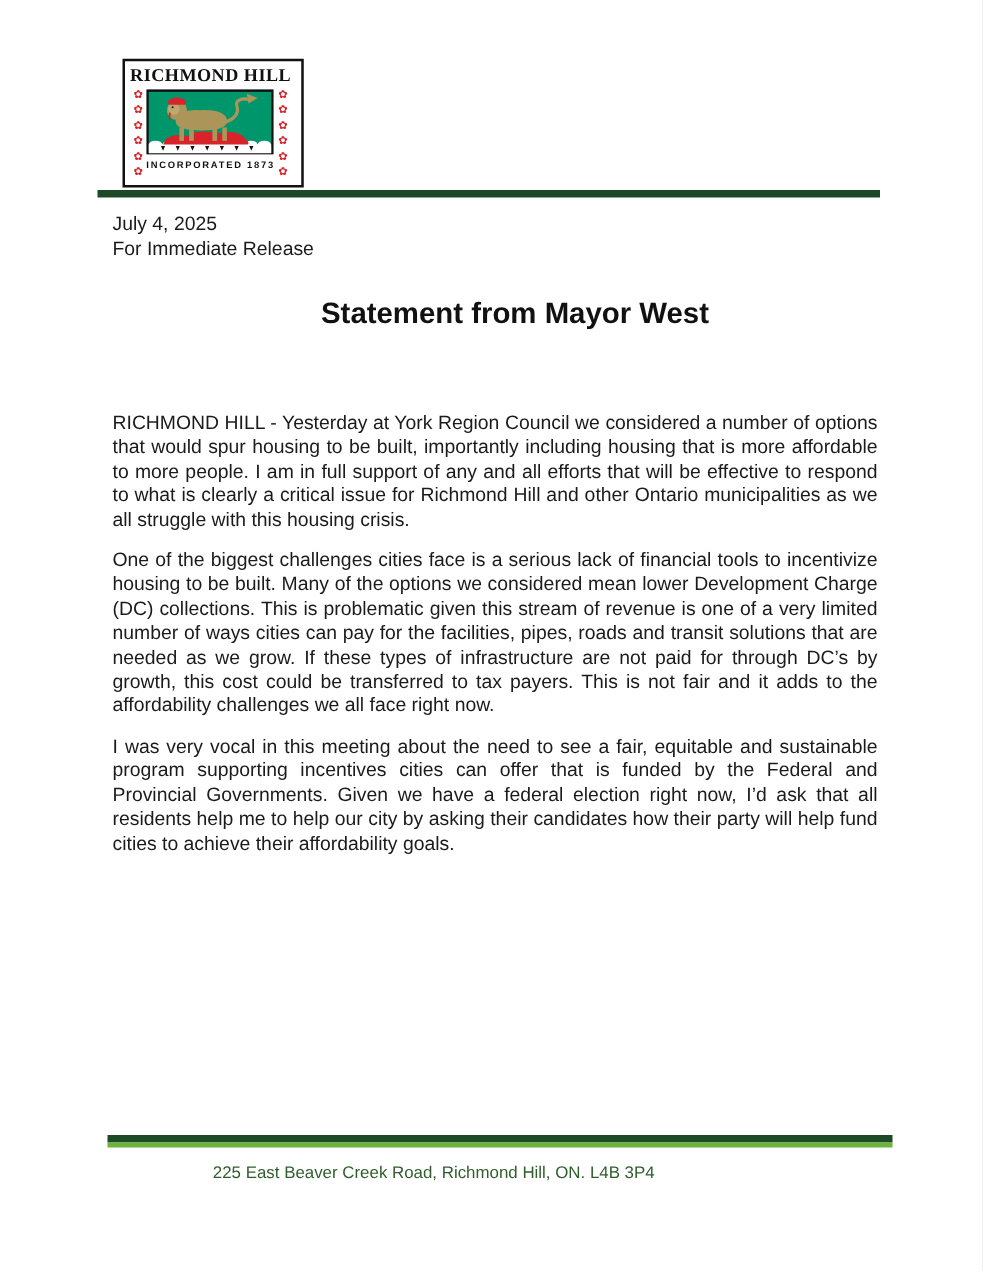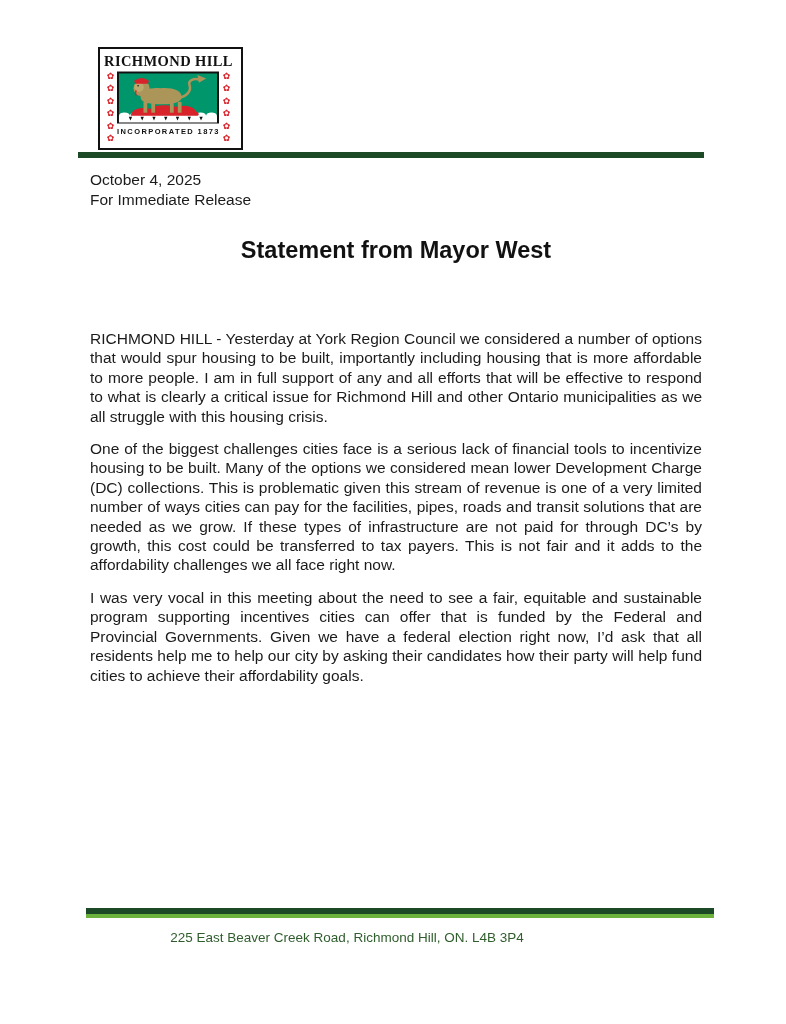--- a/index.html
+++ b/index.html
@@ -42,21 +42,21 @@
 
   
   .rule-top{position:absolute;left:78px;top:152px;width:626px;height:6px;background:#1d4a26;}
   .rule-bottom{position:absolute;left:86px;top:908px;width:628px;}
   .rule-bottom .dark{height:6px;background:#1d4a26;}
   .rule-bottom .light{height:4px;background:#6cb33e;}
 
   
   .dateblock{position:absolute;left:90px;top:170px;font-size:15.5px;line-height:19.5px;}
   .doc-title{
-    position:absolute;left:90px;top:237px;width:612px;
+    position:absolute;left:106px;top:237px;width:612px;
     text-align:center;font-size:23.5px;font-weight:bold;color:#111;
   }
   .bodytext{
     position:absolute;left:90px;top:297px;width:612px;
     font-size:15.5px;line-height:19.4px;text-align:justify;margin-top:32px;
   }
   .bodytext p{margin:0 0 13px 0;}
   .endmark{text-align:center;margin-top:16px;}
 
   
@@ -125,21 +125,21 @@
         <span class="rosette">✿</span>
         <span class="rosette">✿</span>
         <span class="rosette">✿</span>
       </div>
     </div>
   </div>
 
   <div class="rule-top"></div>
 
   <div class="dateblock">
-    <div>October 4, 2025</div>
+    <div>July 4, 2025</div>
     <div>For Immediate Release</div>
   </div>
 
   <div class="doc-title">Statement from Mayor West</div>
 
   <div class="bodytext">
     <p>RICHMOND HILL - Yesterday at York Region Council we considered a number of options that would spur housing to be built, importantly including housing that is more affordable to more people. I am in full support of any and all efforts that will be effective to respond to what is clearly a critical issue for Richmond Hill and other Ontario municipalities as we all struggle with this housing crisis.</p>
     <p>One of the biggest challenges cities face is a serious lack of financial tools to incentivize housing to be built. Many of the options we considered mean lower Development Charge (DC) collections. This is problematic given this stream of revenue is one of a very limited number of ways cities can pay for the facilities, pipes, roads and transit solutions that are needed as we grow. If these types of infrastructure are not paid for through DC’s by growth, this cost could be transferred to tax payers. This is not fair and it adds to the affordability challenges we all face right now.</p>
     <p>I was very vocal in this meeting about the need to see a fair, equitable and sustainable program supporting incentives cities can offer that is funded by the Federal and Provincial Governments. Given we have a federal election right now, I’d ask that all residents help me to help our city by asking their candidates how their party will help fund cities to achieve their affordability goals.</p>
   </div>

